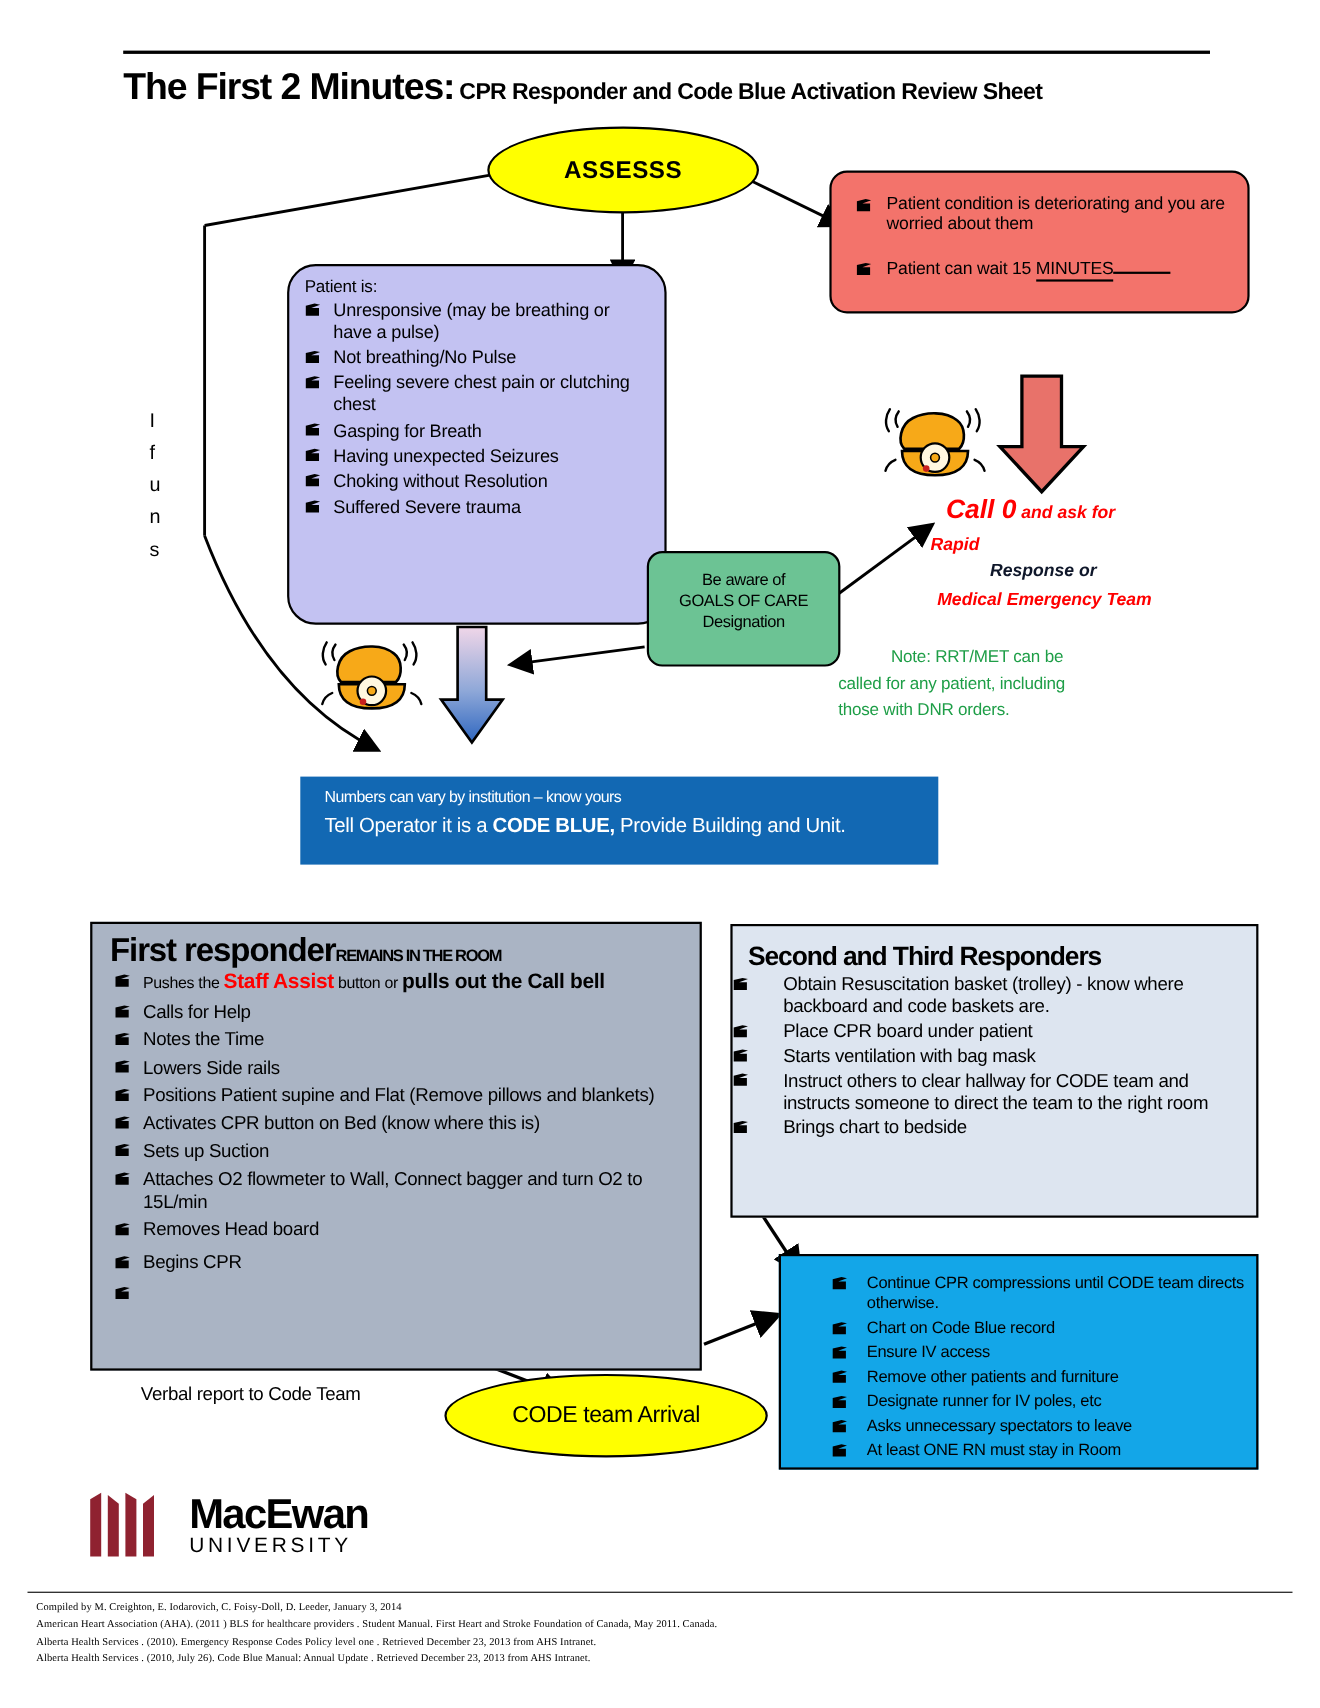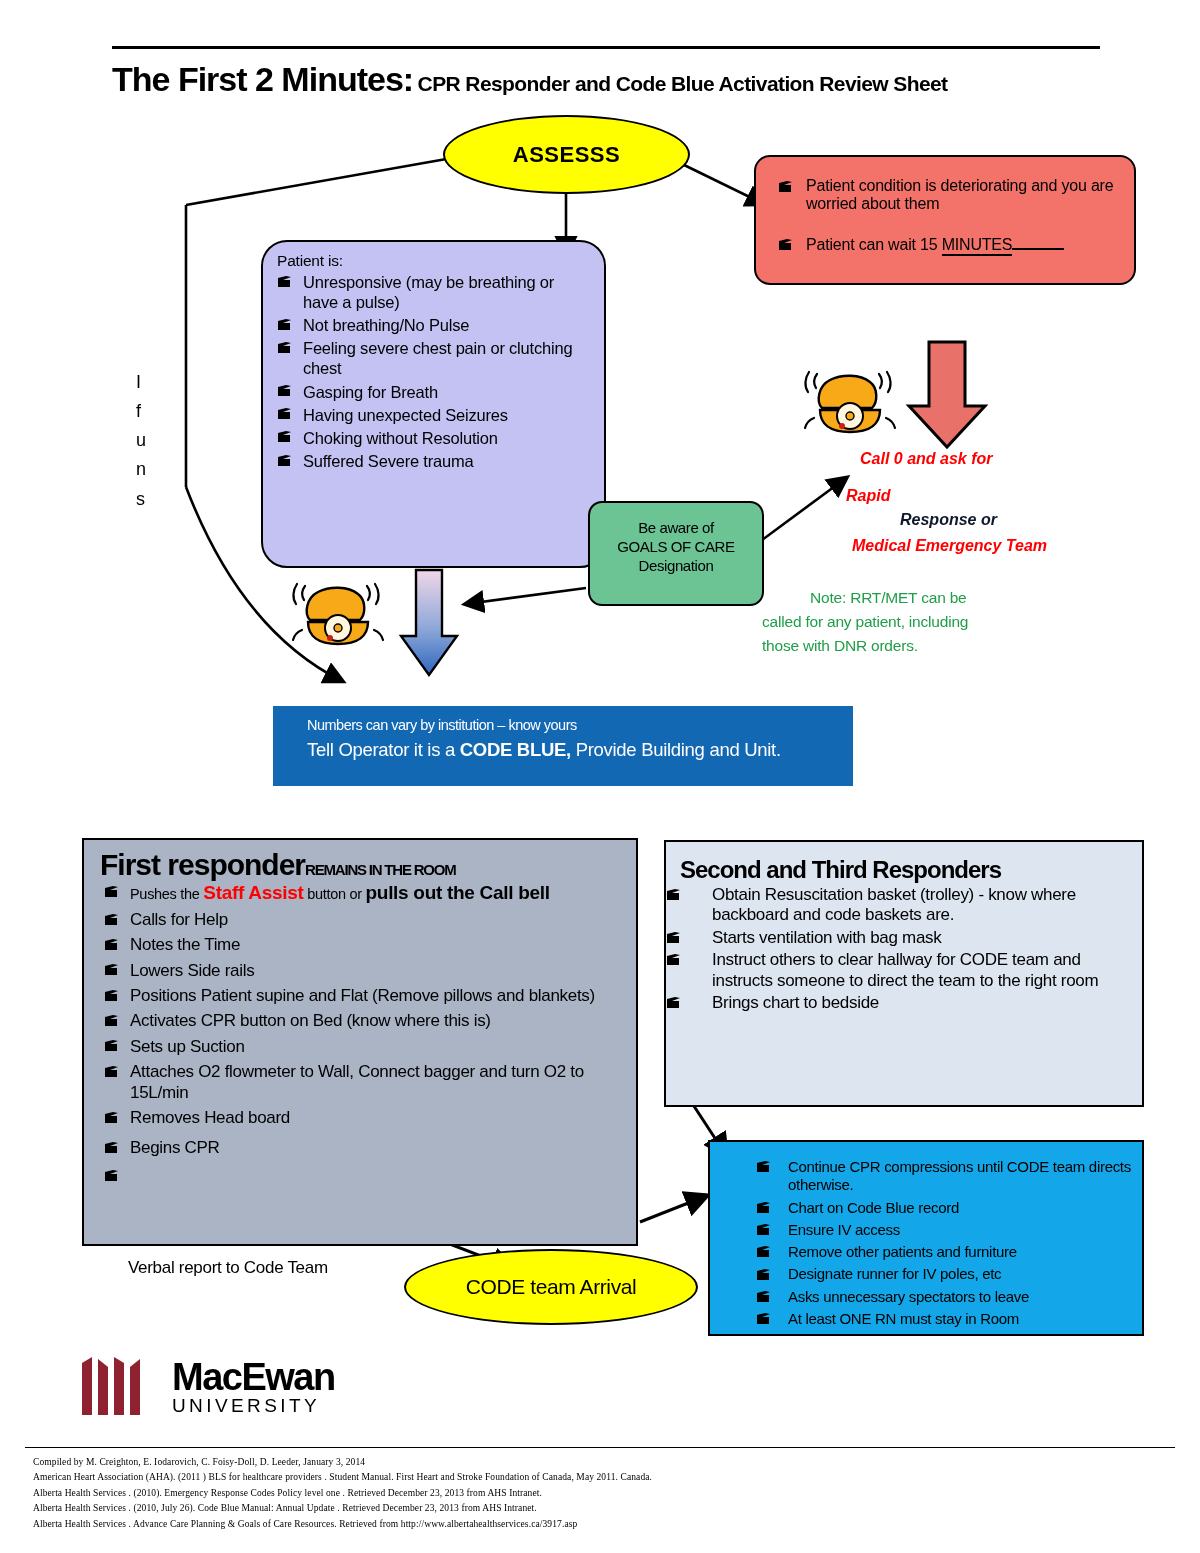--- a/index.html
+++ b/index.html
@@ -50,21 +50,21 @@
   #purplebox li{margin-bottom:3px;}
 
   #redbox .inner{padding:20px 14px 0 20px;font-size:16px;line-height:1.15;letter-spacing:-0.2px;}
   #redbox li{margin-bottom:22px;padding-left:30px;}
   #redbox .flag{left:2px;}
   .ul-line{border-bottom:2px solid #000;padding-bottom:1px;}
   .ul-tail{display:inline-block;width:52px;border-bottom:2px solid #000;}
 
   #greenbox .inner{padding-top:16px;text-align:center;font-size:15px;line-height:1.25;letter-spacing:-0.4px;}
 
-  #blueBanner .inner{padding:11px 0 0 34px;}
+  #blueBanner .inner{padding:11px 0 0 22px;}
   #blueBanner .l1{font-size:14.5px;letter-spacing:-0.5px;margin-bottom:6px;}
   #blueBanner .l2{font-size:18.5px;letter-spacing:-0.3px;}
 
   #grayBox .hd{font-size:30px;font-weight:bold;letter-spacing:-1px;}
   #grayBox .hd .tail{font-size:15px;font-weight:bold;letter-spacing:-1.2px;}
   #grayBox .inner{padding:8px 12px 0 16px;}
   #grayBox .flaglist{font-size:17px;line-height:1.2;letter-spacing:-0.3px;}
   #grayBox .flaglist li{margin-bottom:5px;padding-left:30px;}
   #grayBox .flag{left:4px;}
   .staffassist{color:#ff0000;font-weight:bold;font-size:19px;}
@@ -76,21 +76,21 @@
   #secondBox .flaglist{font-size:17px;line-height:1.2;letter-spacing:-0.3px;margin-left:14px;}
   #secondBox .flaglist li{margin-bottom:2px;padding-left:32px;}
   #secondBox .flag{left:-14px;}
 
   #cyanBox .flaglist{font-size:15px;line-height:1.22;letter-spacing:-0.3px;margin:16px 0 0 46px;}
   #cyanBox .flaglist li{margin-bottom:4px;padding-left:32px;}
   #cyanBox .flag{left:0;}
 
   
   #callText{left:860px;top:450px;width:300px;color:#ff0000;font-weight:bold;font-style:italic;}
-  #callText .big{font-size:16px;margin-top:28px;}
+  #callText .big{font-size:24px;margin-top:28px;}
   #callText .med{font-size:16px;}
   #callRapid{left:806px;top:487px;color:#ff0000;font-weight:bold;font-style:italic;font-size:16px;margin-left:40px;}
   #callResp{left:900px;top:511px;color:#0f172a;font-weight:bold;font-style:italic;font-size:16px;}
   #callMET{left:852px;top:537px;color:#ff0000;font-weight:bold;font-style:italic;font-size:16px;}
 
   #greenNote{left:762px;top:586px;width:300px;color:#1e9e47;font-size:15.5px;line-height:1.55;letter-spacing:-0.2px;}
   #greenNote .i1{padding-left:48px;}
 
   
   #ifuns{left:136px;top:368px;font-size:18px;line-height:1.62;letter-spacing:-0.3px;}
@@ -382,20 +382,26 @@
       <li>
         <svg class="flag" viewBox="0 0 15 11">
           <path d="M1,2 L1,11 L13,11 L13,4 L6,4 L14,1 L9,0 L1,2 Z" fill="#000"></path>
           </svg>
         <span>Obtain Resuscitation basket (trolley) - know where backboard and code baskets are.</span>
       </li>
       <li>
         <svg class="flag" viewBox="0 0 15 11">
           <path d="M1,2 L1,11 L13,11 L13,4 L6,4 L14,1 L9,0 L1,2 Z" fill="#000"></path>
           </svg>
+        <span>Place CPR board under patient</span>
+      </li>
+      <li>
+        <svg class="flag" viewBox="0 0 15 11">
+          <path d="M1,2 L1,11 L13,11 L13,4 L6,4 L14,1 L9,0 L1,2 Z" fill="#000"></path>
+          </svg>
         <span>Starts ventilation with bag mask</span>
       </li>
       <li>
         <svg class="flag" viewBox="0 0 15 11">
           <path d="M1,2 L1,11 L13,11 L13,4 L6,4 L14,1 L9,0 L1,2 Z" fill="#000"></path>
           </svg>
         <span>Instruct others to clear hallway for CODE team and instructs someone to direct the team to the right room</span>
       </li>
       <li>
         <svg class="flag" viewBox="0 0 15 11">
@@ -469,16 +475,15 @@
     <div class="m">MacEwan</div>
     <div class="u">UNIVERSITY</div>
   </div>
 
   <div id="footRule" class="abs"></div>
   <div id="footer" class="abs nosel">
     <div>Compiled by M. Creighton,  E. Iodarovich, C. Foisy-Doll, D. Leeder, January 3, 2014</div>
     <div>American Heart Association (AHA). (2011 ) BLS for healthcare providers . Student Manual.  First Heart and  Stroke Foundation of Canada, May 2011. Canada.</div>
     <div>Alberta Health Services . (2010). Emergency Response Codes Policy level one .  Retrieved December 23, 2013 from AHS Intranet.</div>
     <div>Alberta Health Services . (2010, July 26). Code Blue Manual: Annual Update . Retrieved December 23, 2013 from AHS Intranet.</div>
-    <div>Alberta Health Services .  Advance Care Planning &amp; Goals of Care Resources. Retrieved from  http://www.albertahealthservices.ca/3917.asp</div>
   </div>
 
 </div>
 
 </body></html>

